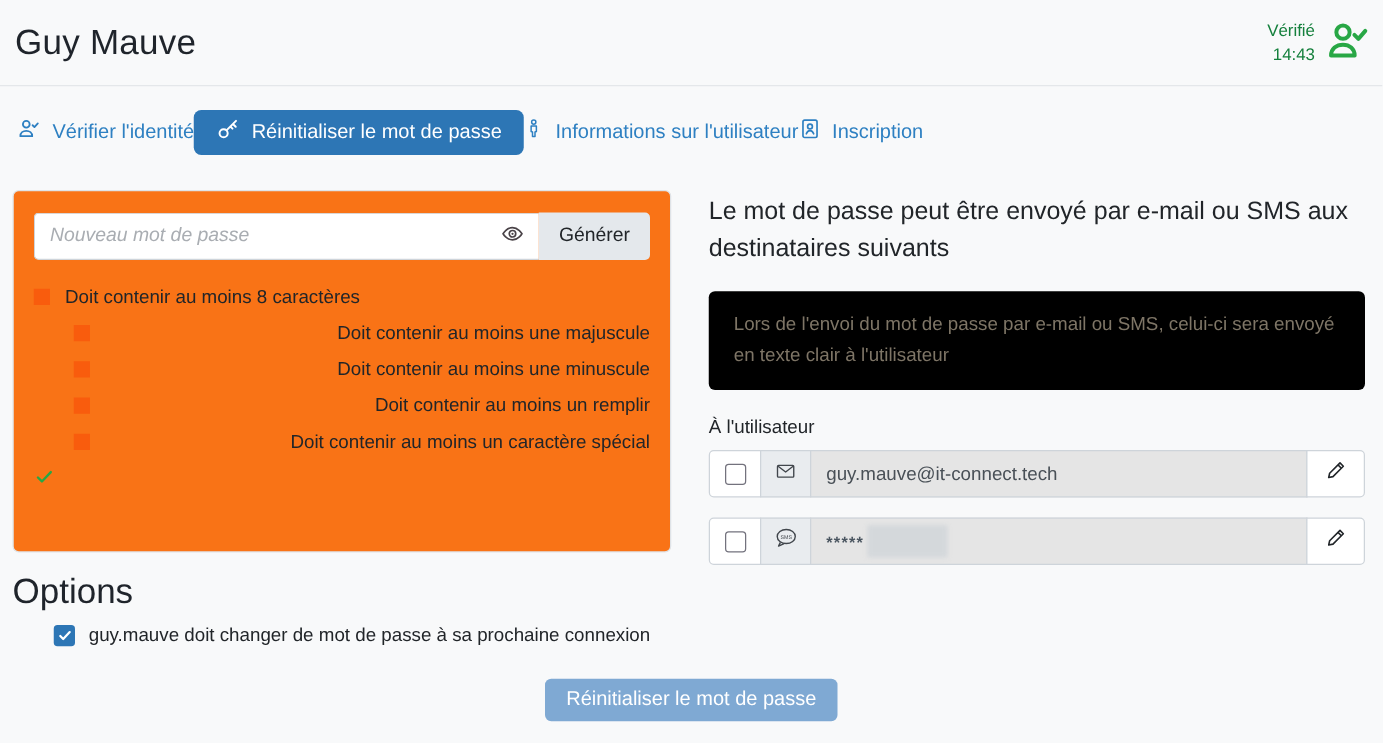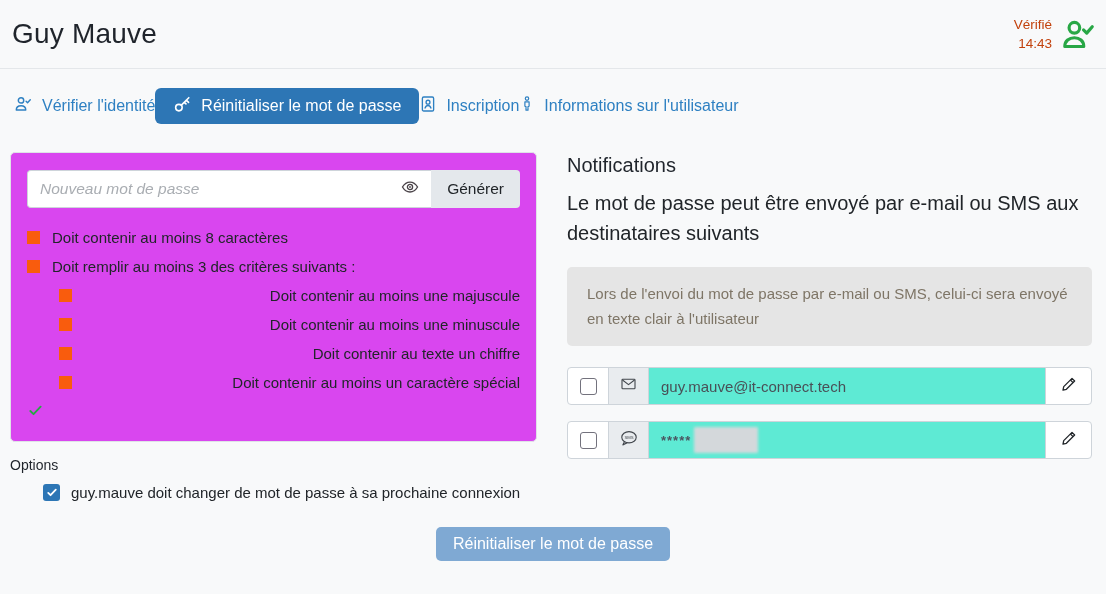--- a/index.html
+++ b/index.html
@@ -6,77 +6,77 @@
   html,body { width:1106px; height:594px; overflow:hidden; }
   body {
     font-family:"Liberation Sans","DejaVu Sans",sans-serif;
     background:#f8f9fa; color:#212529;
   }
   .page { padding:0 10px; position:relative; height:100%; }
 
   
   .hdr { display:flex; justify-content:space-between; align-items:flex-start; padding-top:14px; }
   .hdr h1 { font-size:28px; font-weight:400; color:#1f242b; margin:4px 0 0 2px; letter-spacing:.2px; }
-  .verified { display:flex; align-items:center; gap:8px; color:#c2410c; padding-top:2px; }
+  .verified { display:flex; align-items:flex-start; gap:8px; color:#15803d; padding-top:2px; }
   .verified .vt { text-align:right; font-size:13.5px; line-height:1.4; }
   .verified svg { display:block; }
   .divider { height:1px; background:#e4e7ea; margin:14px -10px 0; }
 
   
   .tabs { display:flex; align-items:center; margin:19px 0 0 4px; }
   .tab { display:inline-flex; align-items:center; gap:9px; height:36px; font-size:16px;
          color:#2e80c2; cursor:pointer; white-space:nowrap; }
   .tab svg { flex:0 0 auto; }
   .tab.active { background:#2d76b5; color:#fff; border-radius:6px; padding:0 18px; }
 
   
   .content { display:flex; gap:30px; margin-top:28px; align-items:flex-start; }
   .left-col { width:527px; }
   .right-col { flex:1; padding-top:2px; }
 
   
-  .card { background:#d946ef; border:1px solid #dfe3e7; border-radius:5px; padding:17px 16px 14px; height:290px; }
+  .card { background:#f97316; border:1px solid #dfe3e7; border-radius:5px; padding:17px 16px 14px; height:290px; }
   .pw-group { display:flex; height:38px; margin-bottom:21px; }
   .pw-wrap { position:relative; flex:1; }
   .pw-wrap input { width:100%; height:38px; border:1px solid #ced4da; border-right:none;
     border-radius:4px 0 0 4px; padding:0 42px 0 12px; font-size:15.5px;
     font-family:inherit; background:#fff; outline:none; }
   .pw-wrap input::placeholder { color:#a9adb2; font-style:italic; }
   .eye-btn { position:absolute; right:8px; top:7px; width:26px; height:24px; border:none; background:transparent;
     color:#4a4348; cursor:pointer; display:flex; align-items:center; justify-content:center; }
   .gen-btn { background:#e4e8ec; border:none; border-radius:0 4px 4px 0; padding:0 16px;
     font-size:15.5px; font-family:inherit; color:#212529; cursor:pointer; }
 
   .rules { list-style:none; }
   .rules li { display:flex; align-items:center; gap:12px; margin-bottom:12px; font-size:15px; color:#212529; }
   .rules li.sub { margin-left:32px;justify-content:space-between; }
   .sq { width:13px; height:13px; background:#f95c0d; flex:0 0 auto; }
   .rule-check { flex:0 0 auto; display:flex; }
 
   
-  .options-h { font-size:14px; font-weight:400; color:#1f242b; margin:15px 0 11px 0; }
+  .options-h { font-size:28px; font-weight:400; color:#1f242b; margin:15px 0 11px 0; }
   .opt-row { display:flex; align-items:center; gap:11px; margin-left:4px; font-size:15px; cursor:pointer;padding-left:29px; }
   .cb { width:17px; height:17px; border-radius:3px; flex:0 0 auto; display:flex; align-items:center; justify-content:center; }
   .cb.checked { background:#2d76b5; }
   .cb.checked svg { display:block; }
   .cb.empty { background:#fff; border:1px solid #73727d; }
 
   
   .notif-h { font-size:20px; font-weight:400; color:#1f242b; margin-bottom:11px; }
   .notif-p { font-size:20px; line-height:1.5; margin-bottom:19px; max-width:515px; }
-  .warn { background:#e5e5e5; border-radius:5px; padding:15px 20px; color:#7e7566;
+  .warn { background:#000000; border-radius:5px; padding:15px 20px; color:#7e7566;
     font-size:15px; line-height:1.65; margin-bottom:21px; max-width:525px; }
   .group-label { font-size:15px; margin-bottom:10px; }
 
   .r-row { display:flex; height:38px; margin-bottom:16px; max-width:525px; }
   .r-row > div { border:1px solid #ced4da; display:flex; align-items:center; justify-content:center; }
   .r-row > div + div { margin-left:-1px; }
   .c-check { width:42px; background:#fff; border-radius:4px 0 0 4px; }
   .c-icon { width:41px; background:#e9ecef; color:#41464c; }
-  .c-val { flex:1; background:#5eead4; justify-content:flex-start !important; padding-left:12px;
+  .c-val { flex:1; background:#e5e5e5; justify-content:flex-start !important; padding-left:12px;
     color:#495057; font-size:15px; overflow:hidden; }
   .c-edit { width:47px; background:#fff; border-radius:0 4px 4px 0; cursor:pointer; color:#212529; }
   .stars { letter-spacing:1px; font-size:13px; font-weight:bold; color:#4a5560; }
   .redacted { display:inline-block; width:64px; height:26px; background:#d4d8db; filter:blur(1.5px);
     margin-left:3px; border-radius:1px; }
 
   
   .footer { display:flex; justify-content:center; margin-top:26px; }
   .submit { background:#7fa9d3; color:#fff; border:none; border-radius:5px;
     padding:8px 17px; font-size:16px; font-family:inherit; cursor:pointer; }
@@ -119,36 +119,36 @@
       <span>
         <svg width="19" height="18" viewBox="0 0 16 16" fill="none" stroke="currentColor" stroke-width="1.4" stroke-linecap="round" stroke-linejoin="round">
           <circle cx="4.8" cy="11.2" r="2.9"></circle>
           <path d="M7 9L13.6 2.4M11.4 4.6l2 2M9.6 6.4l1.5 1.5"></path>
         </svg>
       </span>
       <span>Réinitialiser le mot de passe</span>
     </a>
     <a class="tab">
       <span>
+        <svg width="16" height="18" viewBox="0 0 16 16" fill="none" stroke="currentColor" stroke-width="1.2" stroke-linecap="round" stroke-linejoin="round">
+          <circle cx="8" cy="2.6" r="1.7"></circle>
+          <path d="M5.9 5.8h4.2v4.4l-1.1.4v3.6H7v-3.6l-1.1-.4z"></path>
+        </svg>
+      </span>
+      <span>Informations sur l'utilisateur</span>
+    </a>
+    <a class="tab">
+      <span>
         <svg width="18" height="18" viewBox="0 0 16 16" fill="none" stroke="currentColor" stroke-width="1.2" stroke-linecap="round" stroke-linejoin="round">
           <rect x="3" y="1.8" width="10" height="12.4" rx="1.2"></rect>
           <circle cx="8" cy="6.4" r="1.7"></circle>
           <path d="M5.4 11.6c.5-1.6 1.5-2.3 2.6-2.3s2.1.7 2.6 2.3"></path>
         </svg>
       </span>
       <span>Inscription</span>
-    </a>
-    <a class="tab">
-      <span>
-        <svg width="16" height="18" viewBox="0 0 16 16" fill="none" stroke="currentColor" stroke-width="1.2" stroke-linecap="round" stroke-linejoin="round">
-          <circle cx="8" cy="2.6" r="1.7"></circle>
-          <path d="M5.9 5.8h4.2v4.4l-1.1.4v3.6H7v-3.6l-1.1-.4z"></path>
-        </svg>
-      </span>
-      <span>Informations sur l'utilisateur</span>
     </a>
   </nav>
 
   <div class="content">
 
     <div class="left-col">
       <div class="card">
         <div class="pw-group">
           <div class="pw-wrap">
             <input type="text" placeholder="Nouveau mot de passe" style="">
@@ -163,35 +163,31 @@
             </button>
           </div>
           <button class="gen-btn">Générer</button>
         </div>
 
         <ul class="rules">
           <li>
             <span class="sq"></span>
             <span>Doit contenir au moins 8 caractères</span>
           </li>
-          <li>
-            <span class="sq"></span>
-            <span>Doit remplir au moins 3 des critères suivants :</span>
-          </li>
           <li class="sub">
             <span class="sq"></span>
             <span>Doit contenir au moins une majuscule</span>
           </li>
           <li class="sub">
             <span class="sq"></span>
             <span>Doit contenir au moins une minuscule</span>
           </li>
           <li class="sub">
             <span class="sq"></span>
-            <span>Doit contenir au texte un chiffre</span>
+            <span>Doit contenir au moins un remplir</span>
           </li>
           <li class="sub">
             <span class="sq"></span>
             <span>Doit contenir au moins un caractère spécial</span>
           </li>
           <li>
             <span class="rule-check">
               <svg width="17" height="15" viewBox="0 0 16 16" fill="none" stroke="#28a745" stroke-width="2" stroke-linecap="round" stroke-linejoin="round">
                 <path d="M2.5 8.5l3.4 3.4 7.6-8"></path>
               </svg>
@@ -205,23 +201,23 @@
         <span class="cb checked">
           <svg width="12" height="11" viewBox="0 0 16 16" fill="none" stroke="#ffffff" stroke-width="2.6" stroke-linecap="round" stroke-linejoin="round">
             <path d="M2.5 8.5l3.4 3.4 7.6-8"></path>
           </svg>
         </span>
         <span>guy.mauve doit changer de mot de passe à sa prochaine connexion</span>
       </label>
     </div>
 
     <div class="right-col">
-      <h2 class="notif-h">Notifications</h2>
       <p class="notif-p">Le mot de passe peut être envoyé par e-mail ou SMS aux destinataires suivants</p>
       <div class="warn">Lors de l'envoi du mot de passe par e-mail ou SMS, celui-ci sera envoyé en texte clair à l'utilisateur</div>
+      <div class="group-label">À l'utilisateur</div>
 
       <div class="r-row">
         <div class="c-check">
           <span class="cb empty"></span>
         </div>
         <div class="c-icon">
           <span>
             <svg width="19" height="16" viewBox="0 0 16 16" fill="none" stroke="currentColor" stroke-width="1.1" stroke-linejoin="round">
               <rect x="1.5" y="3.3" width="13" height="9.4" rx="0.8"></rect>
               <path d="M2 4l6 4.6L14 4"></path>

